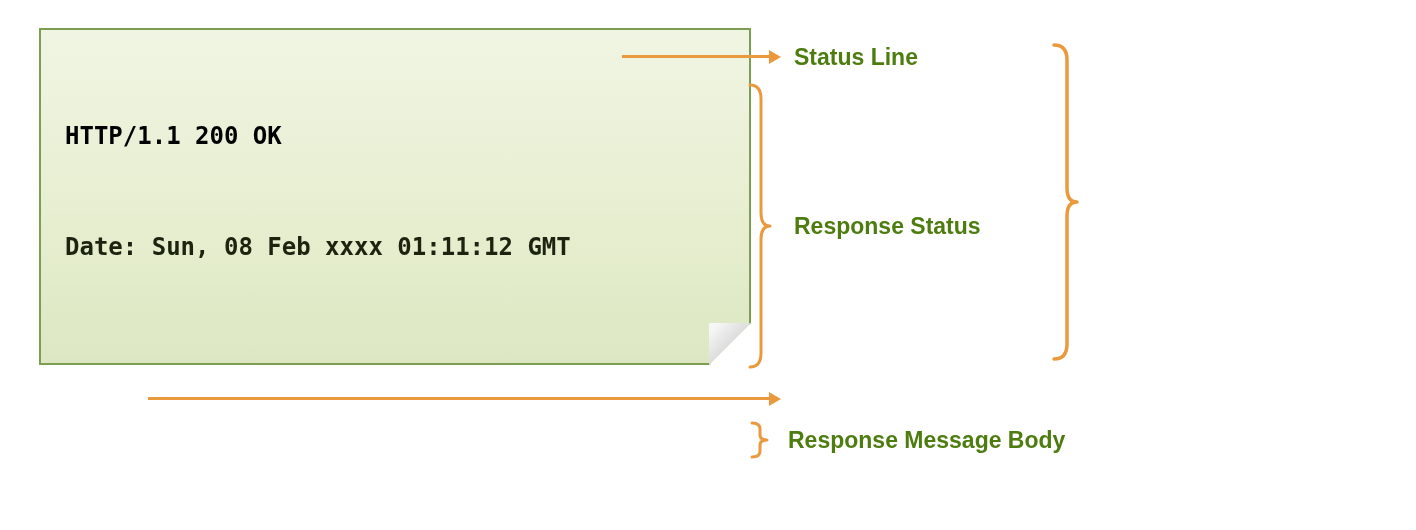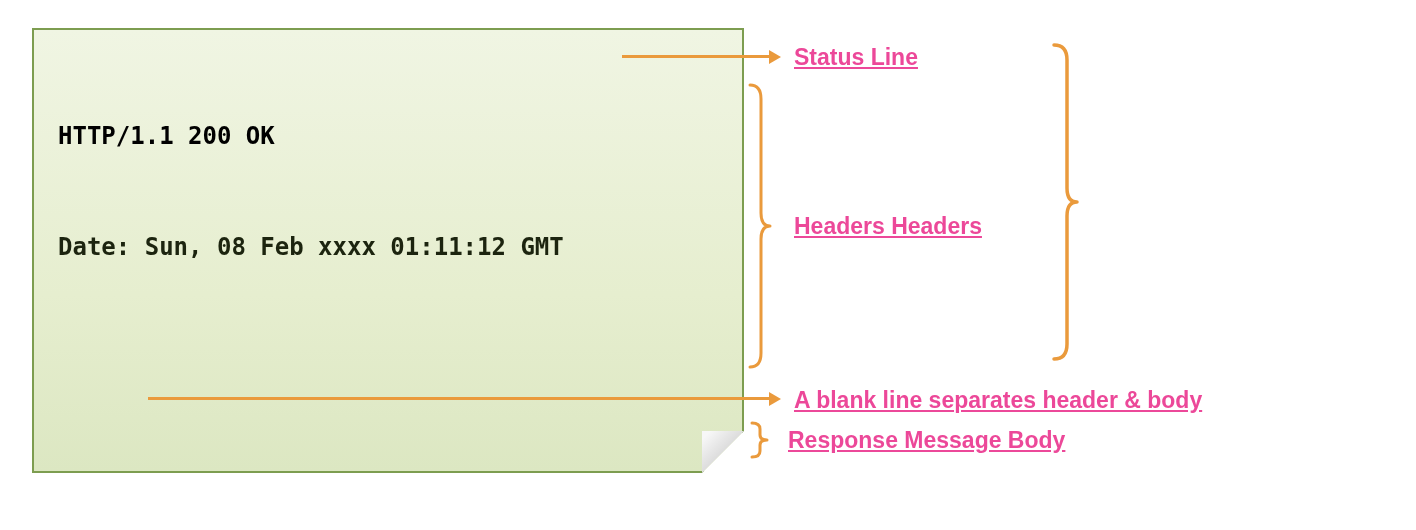--- a/index.html
+++ b/index.html
@@ -4,21 +4,21 @@
 <style>
   html,body { margin:0; padding:0; background:#ffffff; }
   .stage {
     position:relative; width:1416px; height:530px;
     background:#ffffff; overflow:hidden;
     font-family:"Liberation Sans","DejaVu Sans",sans-serif;
   }
 
   
   .note {
-    position:absolute; left:32px; top:28px; width:712px; height:445px;
+    position:absolute; left:39px; top:28px; width:712px; height:337px;
     box-sizing:border-box;
     background:linear-gradient(180deg,#f0f5e3 0%, #e6eecf 60%, #dce7c2 100%);
     border:2px solid #7d9d50;
     clip-path:polygon(0 0, 100% 0, 100% calc(100% - 42px), calc(100% - 42px) 100%, 0 100%);
   }
   .fold {
     position:absolute; right:-2px; bottom:-2px; width:42px; height:42px;
     background:linear-gradient(135deg,#f7f7f7 10%, #cfcfcf 70%, #a8a8a8 100%);
     clip-path:polygon(0 0, 100% 0, 0 100%);
   }
@@ -43,23 +43,22 @@
 
   
   .brace { position:absolute; }
   .brace path { fill:none; stroke:#ea9a3c; stroke-linecap:round; stroke-linejoin:round; }
   .brace-headers { left:746px; top:82px; }
   .brace-message { left:1050px; top:42px; }
   .brace-body    { left:748px; top:420px; }
 
   
   .label {
-    position:absolute; font-weight:bold; font-size:23px; color:#ec4899;
+    position:absolute; font-weight:bold; font-size:23px; color:#4d7c0f;
     white-space:nowrap;
-    text-decoration:underline;
   }
   .label-status   { left:794px; top:44px; }
   .label-headers  { left:794px; top:213px; }
   .label-message  { left:1098px; top:101px; line-height:35px; }
   .label-blank    { left:794px; top:387px; }
   .label-body     { left:788px; top:427px; }
 </style>
 </head>
 <body>
 
@@ -87,17 +86,16 @@
     <path stroke-width="3" d="M4,3 Q15,3 15,17 L15,131 Q15,144 24,144 Q15,144 15,157 L15,271 Q15,285 4,285"></path>
   </svg>
   <svg class="brace brace-message" width="30" height="320" viewBox="0 0 30 320">
     <path stroke-width="3.5" d="M4,3 Q17,3 17,18 L17,146 Q17,160 27,160 Q17,160 17,174 L17,302 Q17,317 4,317"></path>
   </svg>
   <svg class="brace brace-body" width="22" height="40" viewBox="0 0 22 40">
     <path stroke-width="3" d="M4,3 Q12,3 12,9 L12,15 Q12,20 19,20 Q12,20 12,25 L12,31 Q12,37 4,37"></path>
   </svg>
 
   <div class="label label-status">Status Line</div>
-  <div class="label label-headers">Headers Headers</div>
-  <div class="label label-blank">A blank line separates header &amp; body</div>
+  <div class="label label-headers">Response Status</div>
   <div class="label label-body">Response Message Body</div>
 
 </div>
 
 </body></html>

